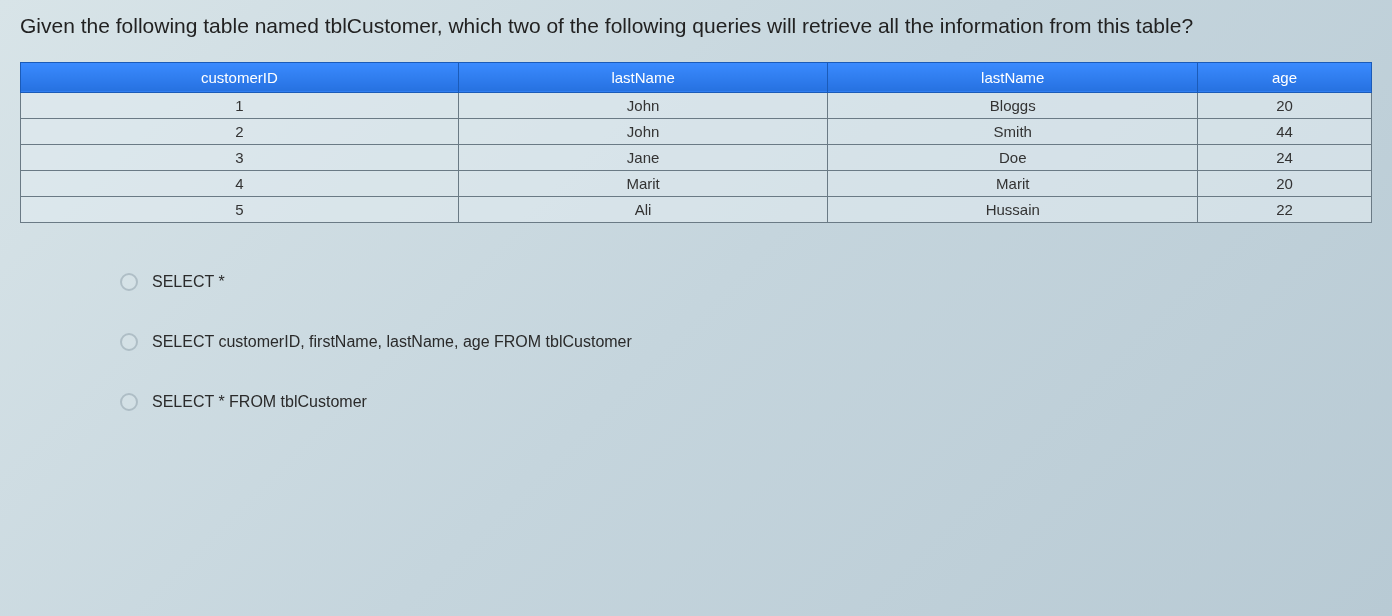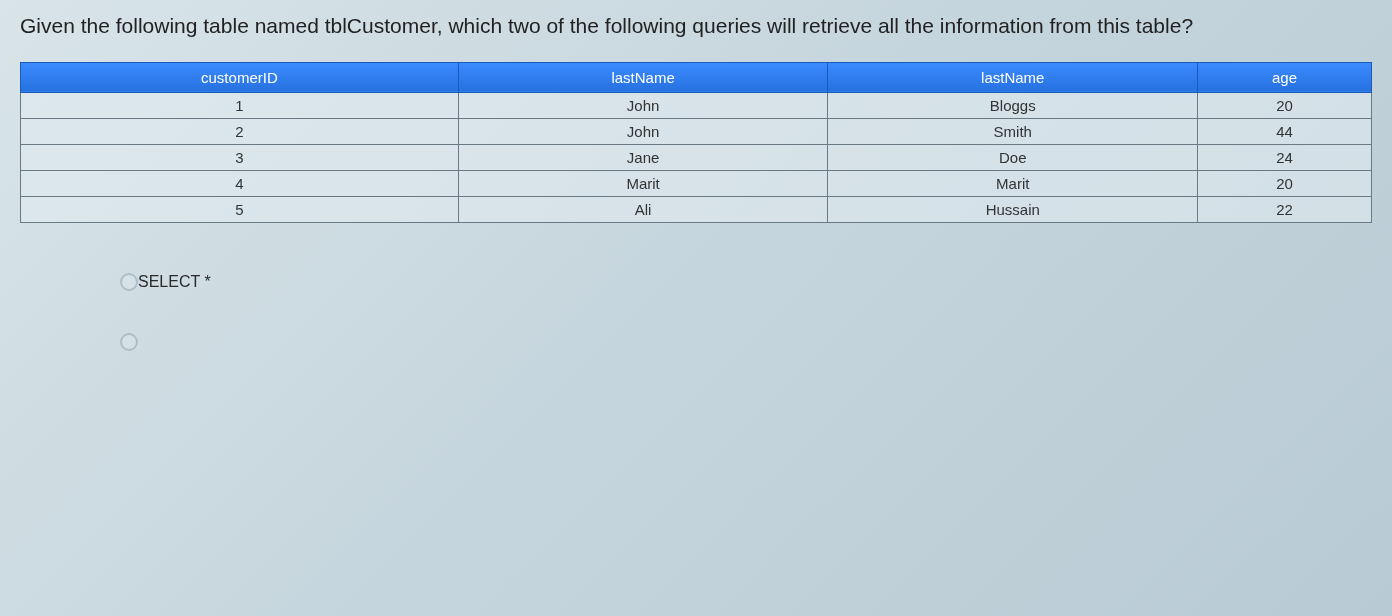--- a/index.html
+++ b/index.html
@@ -45,20 +45,21 @@
       font-size: 15px;
       color: #333;
     }
     .options {
       padding-left: 100px;
     }
     .option {
       display: flex;
       align-items: flex-start;
       margin-bottom: 42px;
+      gap: 14px;
     }
     .radio {
       width: 18px;
       height: 18px;
       border: 2px solid #8fa0aa;
       border-radius: 50%;
       background: rgba(255,255,255,0.2);
       flex-shrink: 0;
       opacity: 0.5;
     }
@@ -115,14 +116,19 @@
   </tbody>
 </table>
 
 <div class="options">
   <div class="option">
     <span class="radio"></span>
     <span class="option-label">SELECT *</span>
   </div>
   <div class="option">
     <span class="radio"></span>
+    <span class="option-label">SELECT customerID, firstName, lastName, age FROM tblCustomer</span>
+  </div>
+  <div class="option">
+    <span class="radio"></span>
+    <span class="option-label">SELECT * FROM tblCustomer</span>
   </div>
 </div>
 
 </body></html>

